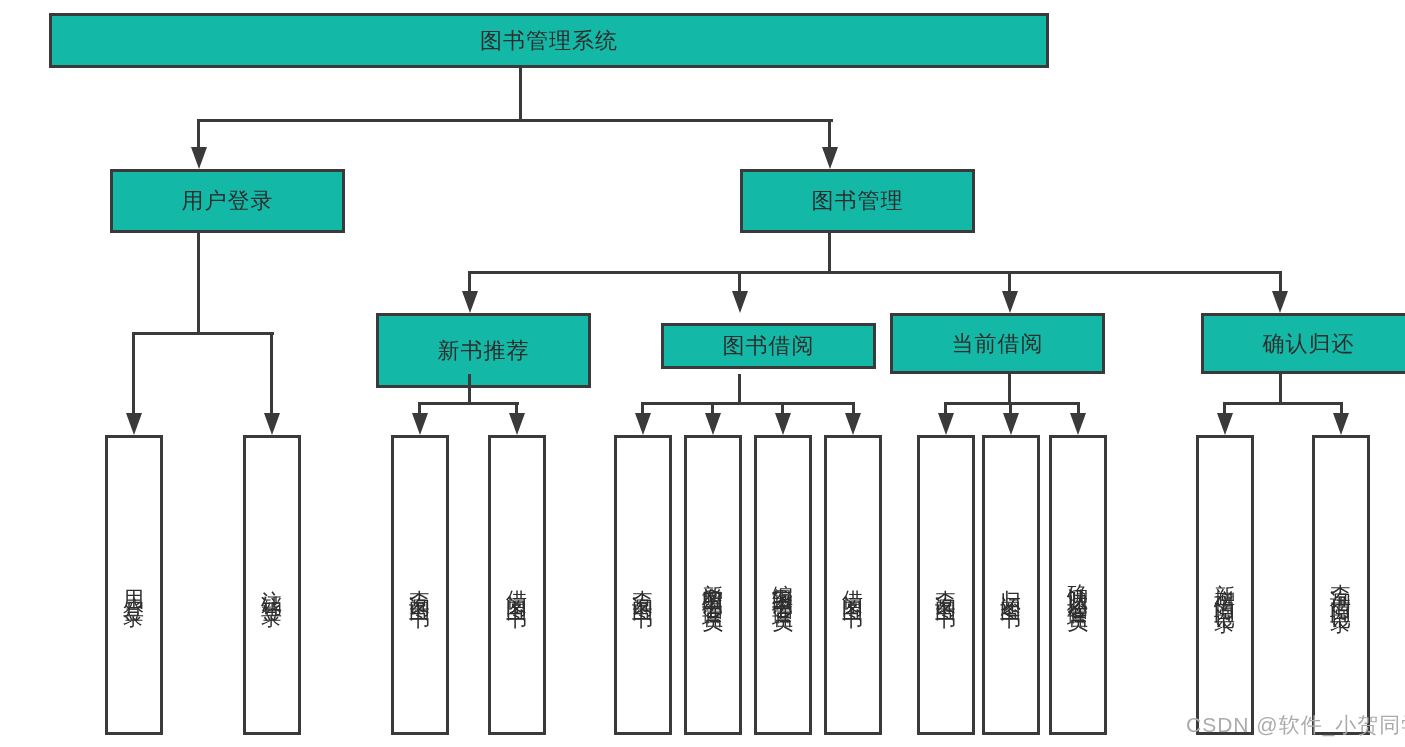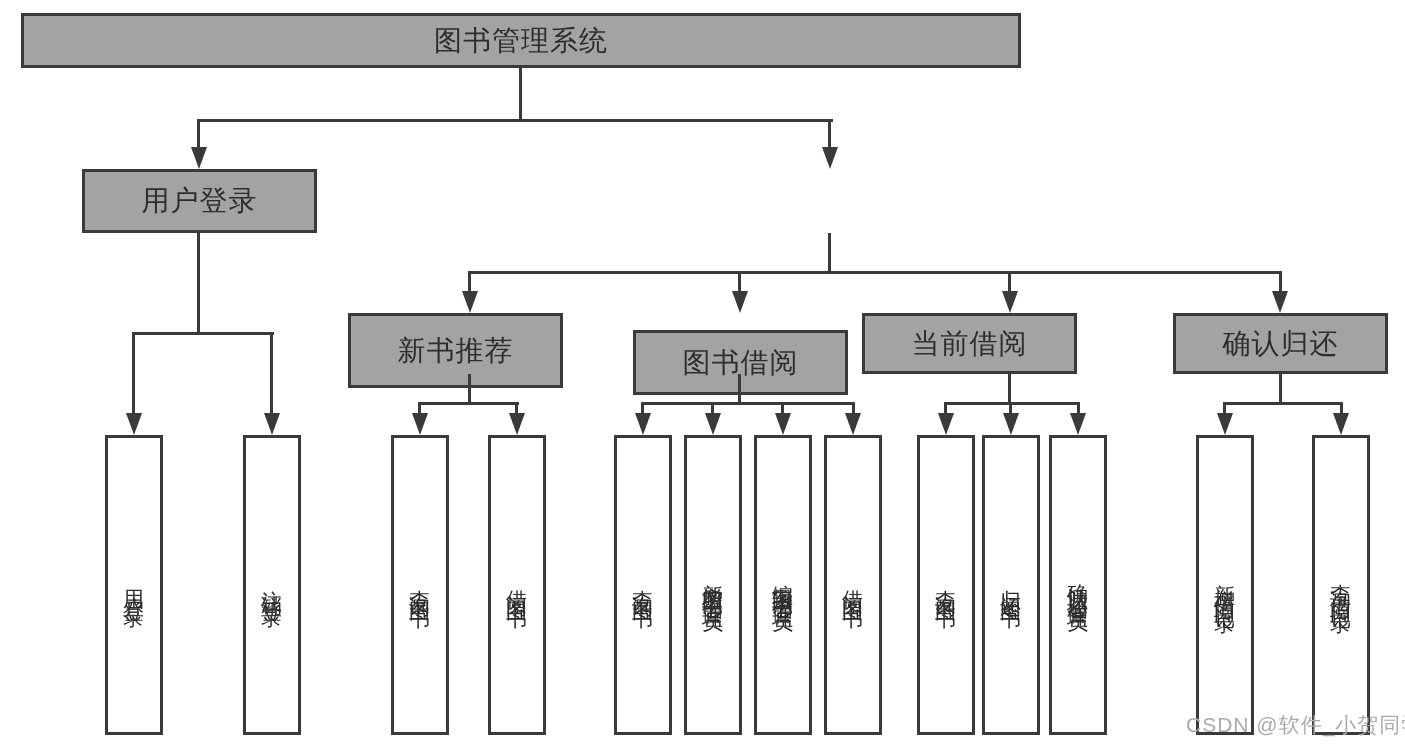--- a/index.html
+++ b/index.html
@@ -12,26 +12,27 @@
     position:relative;
     width:1405px;height:747px;
     background:var(--bg);
     font-family:"Liberation Sans","DejaVu Sans",sans-serif;
     color:var(--text);
     overflow:hidden;
   }
   .node{
     position:absolute;
     box-sizing:border-box;
-    background:#a3a3a3;
+    background:#14b8a6;
     border:3px solid var(--line);
     display:flex;align-items:center;justify-content:center;
-    font-size:28px;
+    font-size:22px;
     letter-spacing:1px;
     white-space:nowrap;
+    margin-left:28px;
   }
   .vnode{
     position:absolute;
     box-sizing:border-box;
     background:#fff;
     border:3px solid var(--line);
     display:flex;align-items:center;justify-content:center;
     writing-mode:vertical-rl;
     text-orientation:mixed;
     font-size:21px;
@@ -64,41 +65,42 @@
   <div class="node" style="left:21px;top:13px;width:1000px;height:55px">图书管理系统</div>
 
   <div class="vline" style="left:519px;top:66px;height:55px"></div>
   <div class="hline" style="left:197px;top:119px;width:636px"></div>
   <div class="vline" style="left:197px;top:119px;height:30px"></div>
   <div class="head" style="left:191px;top:147px"></div>
   <div class="vline" style="left:828px;top:119px;height:30px"></div>
   <div class="head" style="left:822px;top:147px"></div>
 
   <div class="node" style="left:82px;top:169px;width:235px;height:64px">用户登录</div>
+  <div class="node" style="left:712px;top:169px;width:235px;height:64px">图书管理</div>
 
   <div class="vline" style="left:197px;top:233px;height:102px"></div>
   <div class="hline" style="left:132px;top:332px;width:142px"></div>
   <div class="vline" style="left:132px;top:332px;height:82px"></div>
   <div class="head" style="left:126px;top:413px"></div>
   <div class="vline" style="left:270px;top:332px;height:82px"></div>
   <div class="head" style="left:264px;top:413px"></div>
 
   <div class="vline" style="left:828px;top:233px;height:41px"></div>
   <div class="hline" style="left:468px;top:271px;width:814px"></div>
   <div class="vline" style="left:468px;top:271px;height:22px"></div>
   <div class="head" style="left:462px;top:291px"></div>
   <div class="vline" style="left:738px;top:271px;height:22px"></div>
   <div class="head" style="left:732px;top:291px"></div>
   <div class="vline" style="left:1008px;top:271px;height:22px"></div>
   <div class="head" style="left:1002px;top:291px"></div>
   <div class="vline" style="left:1279px;top:271px;height:22px"></div>
   <div class="head" style="left:1272px;top:291px"></div>
 
   <div class="node" style="left:348px;top:313px;width:215px;height:75px">新书推荐</div>
-  <div class="node" style="left:633px;top:330px;width:215px;height:65px">图书借阅</div>
+  <div class="node" style="left:633px;top:323px;width:215px;height:46px">图书借阅</div>
   <div class="node" style="left:862px;top:313px;width:215px;height:61px">当前借阅</div>
   <div class="node" style="left:1173px;top:313px;width:215px;height:61px">确认归还</div>
 
   <div class="vline" style="left:468px;top:374px;height:31px"></div>
   <div class="hline" style="left:418px;top:402px;width:101px"></div>
   <div class="vline" style="left:418px;top:402px;height:13px"></div>
   <div class="head" style="left:412px;top:413px"></div>
   <div class="vline" style="left:515px;top:402px;height:13px"></div>
   <div class="head" style="left:509px;top:413px"></div>
 

